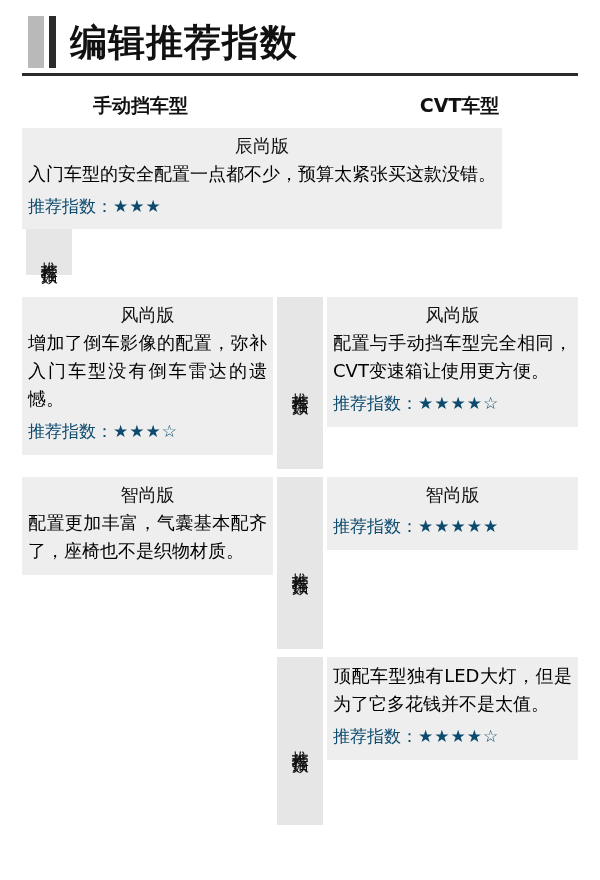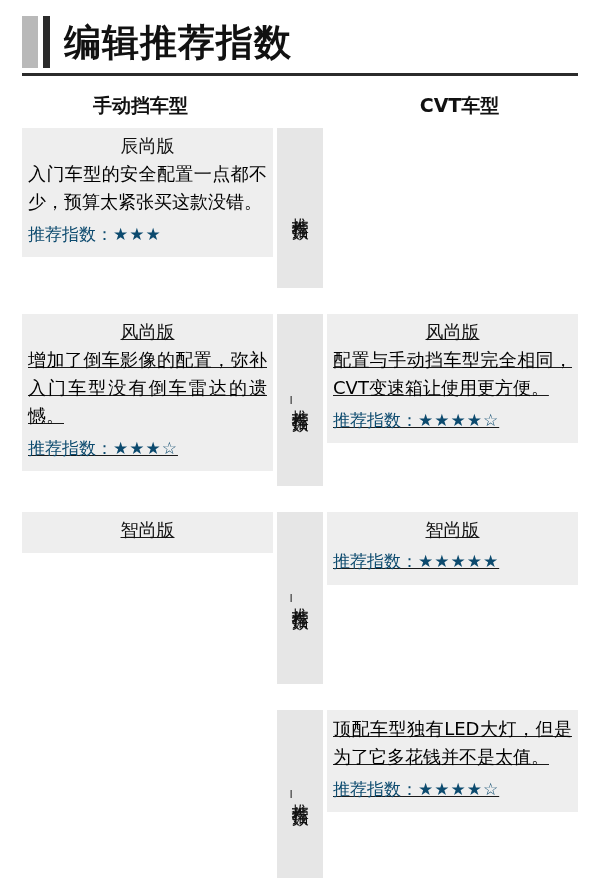--- a/index.html
+++ b/index.html
@@ -20,21 +20,21 @@
     height: 880px;
     box-sizing: border-box;
   }
 
   
   .header {
     position: relative;
     height: 84px;
     display: flex;
     align-items: center;
-    padding-left: 22px;
+    padding-left: 28px;
     box-sizing: border-box;
     text-align: right;
   }
   .header-bar-grey {
     width: 16px;
     height: 52px;
     background: #b9b9b9;
     flex: 0 0 auto;
   }
   .header-bar-dark {
@@ -86,21 +86,21 @@
   .rows {
     padding: 0 22px;
     box-sizing: border-box;
   }
   .row {
     display: flex;
     align-items: flex-start;
     position: relative;
     padding-bottom: 6px;
   }
-  .row + .row { margin-top: 20px; text-decoration: underline; }
+  .row + .row { margin-top: 2px; }
 
   .cell {
     flex: 1 1 0;
     min-width: 0;
     box-sizing: border-box;
     padding: 4px 6px 10px 6px;
   }
   .cell.shade {
     background: #eeeeee;
   }
@@ -146,21 +146,21 @@
     writing-mode: vertical-rl;
     text-orientation: upright;
     font-size: 17px;
     line-height: 1.25;
     letter-spacing: 2px;
     color: #111;
     font-weight: normal;
   }
 
   
-  .row-1 { min-height: 160px; }
+  .row-1 { min-height: 160px; flex-direction: column; }
   .row-2 { min-height: 172px; }
   .row-3 { min-height: 172px; }
   .row-4 { min-height: 168px; }
 </style>
 </head>
 <body>
 
 <div class="page">
 
   <div class="header">
@@ -208,20 +208,21 @@
         <div class="desc">配置与手动挡车型完全相同，CVT变速箱让使用更方便。</div>
         <div class="rating-line">
           <span>推荐指数：</span><span class="stars">★★★★☆</span>
         </div>
       </div>
     </div>
 
     <div class="row row-3">
       <div class="cell shade">
         <div class="trim">智尚版</div>
+        <div class="desc">配置更加丰富，气囊基本配齐了，座椅也不是织物材质。</div>
       </div>
       <div class="mid-label">
         <span class="vtext">推荐指数</span>
       </div>
       <div class="cell shade">
         <div class="trim">智尚版</div>
         <div class="rating-line">
           <span>推荐指数：</span><span class="stars">★★★★★</span>
         </div>
       </div>

